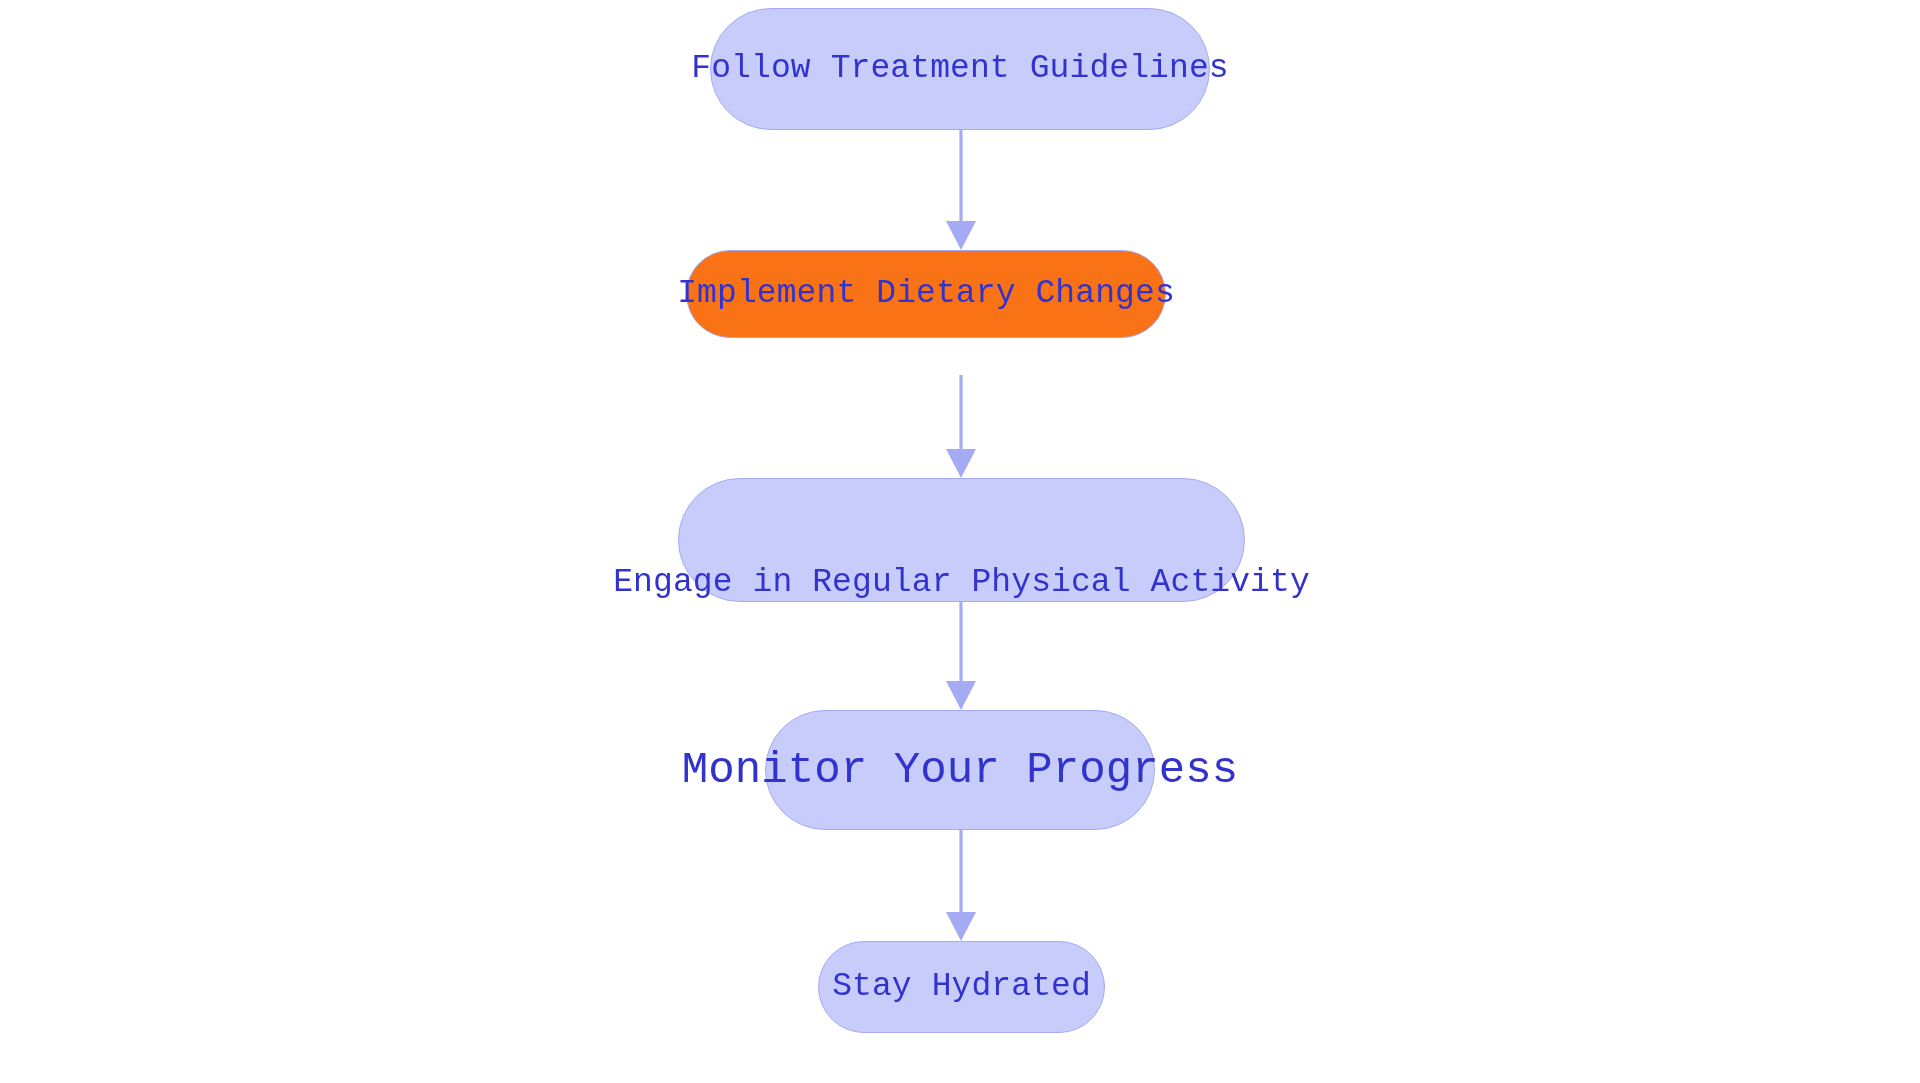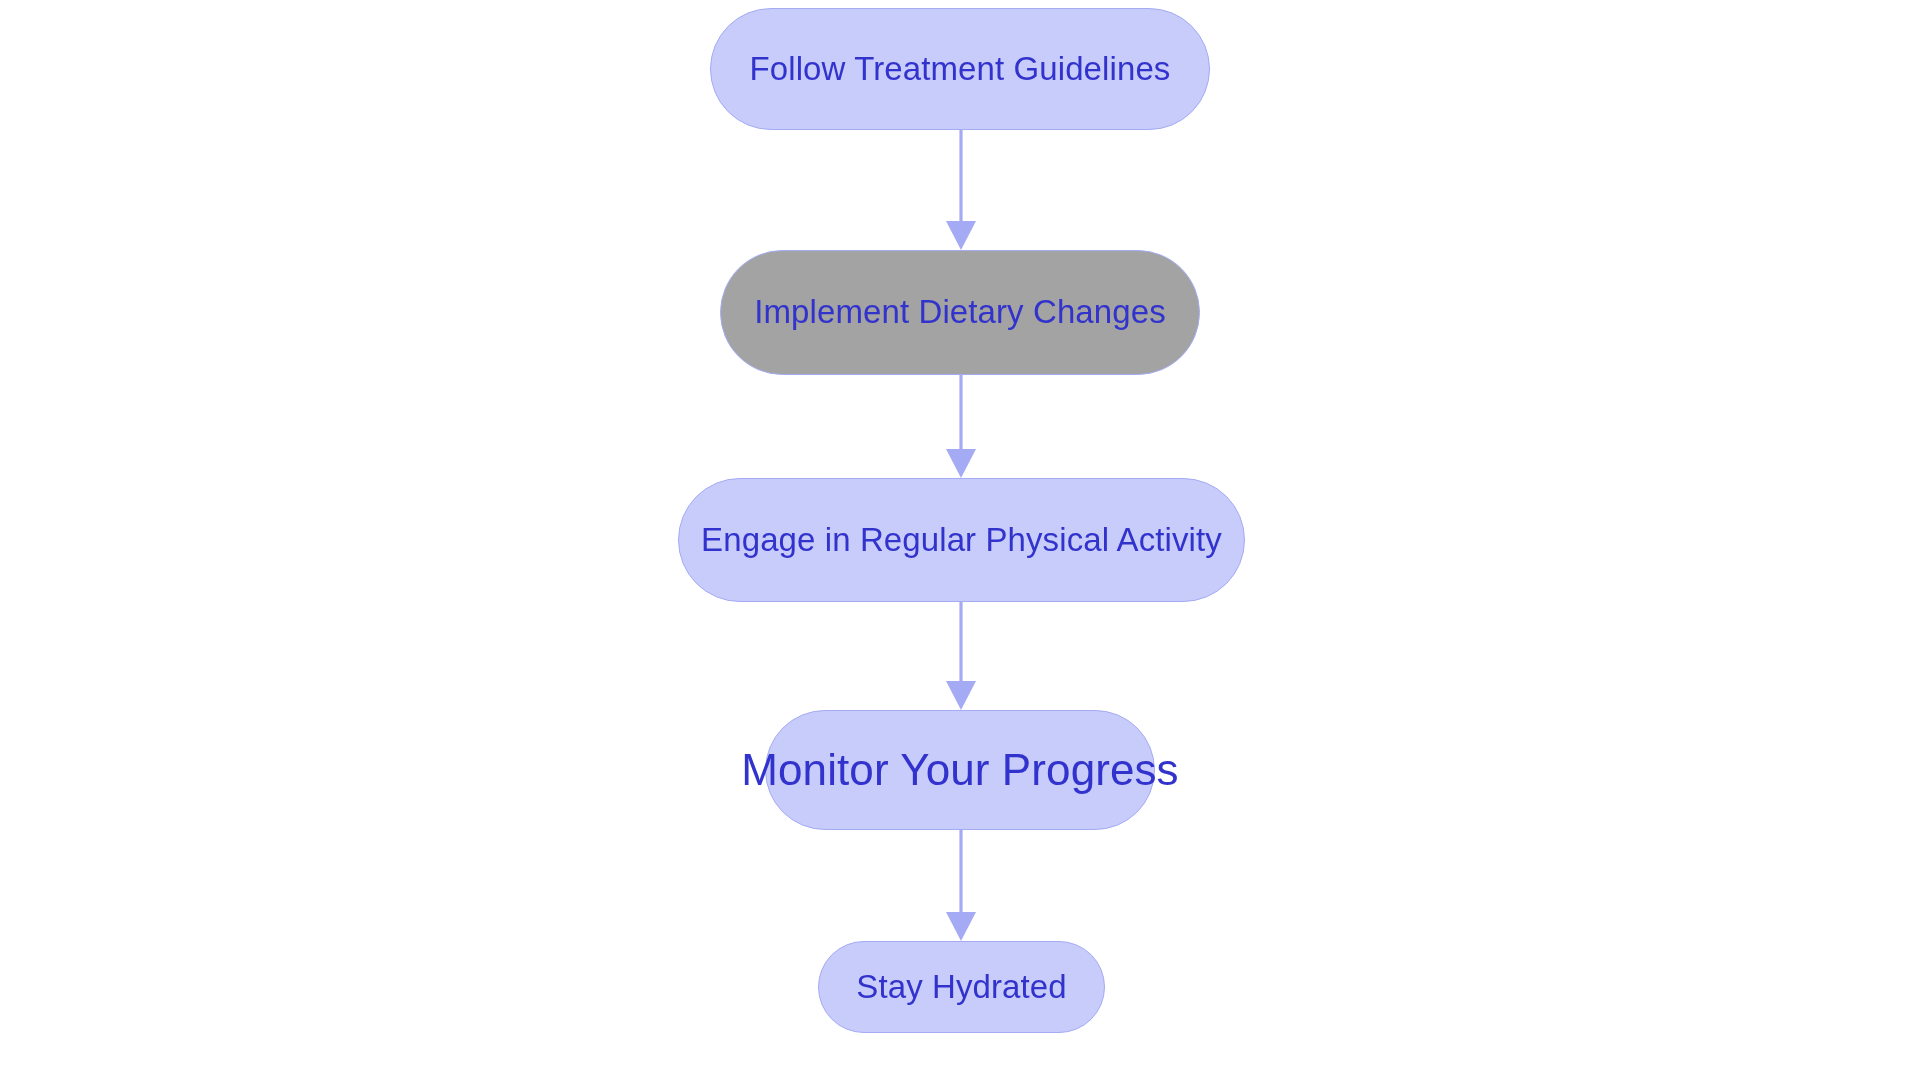--- a/index.html
+++ b/index.html
@@ -39,21 +39,21 @@
     display: flex;
     align-items: center;
     justify-content: center;
     background: #c7ccfb;
     border: 1.6px solid #a4abf4;
     border-radius: 999px;
     text-align: center;
   }
   .flow-node-label {
     color: #3232cc;
-    font-family: Liberation Sans, sans-serif;
+    font-family: Liberation Mono, monospace;
     font-size: 33px;
     font-weight: 400;
     line-height: 1.1;
     letter-spacing: 0.1px;
     white-space: nowrap;
   }
 </style>
 </head>
 <body>
 
@@ -75,25 +75,25 @@
       <g>
         <line x1="961" y1="830" x2="961" y2="913" stroke="#a4abf4" stroke-width="3.2"></line>
         <polygon points="946,912 976,912 961,941" fill="#a4abf4"></polygon>
       </g>
     </svg>
 
   <div class="flow-node" style="left: 710px; top: 8px; width: 500px; height: 122px; background: rgb(199, 204, 251); border-color: rgb(164, 171, 244);">
     <span class="flow-node-label" style="color: rgb(50, 50, 204); font-size: 33px;">Follow Treatment Guidelines</span>
   </div>
 
-  <div class="flow-node" style="left: 720px; top: 250px; width: 480px; height: 125px; background: #a3a3a3; border-color: rgb(164, 171, 244);">
+  <div class="flow-node" style="left: 686px; top: 250px; width: 480px; height: 88px; background: #f97316; border-color: rgb(164, 171, 244);">
     <span class="flow-node-label" style="color: rgb(50, 50, 204); font-size: 33px;">Implement Dietary Changes</span>
   </div>
 
-  <div class="flow-node" style="left: 678px; top: 478px; width: 567px; height: 124px; background: rgb(199, 204, 251); border-color: rgb(164, 171, 244);">
+  <div class="flow-node" style="left: 678px; top: 478px; width: 567px; height: 124px; background: rgb(199, 204, 251); border-color: rgb(164, 171, 244); align-items: flex-end;">
     <span class="flow-node-label" style="color: rgb(50, 50, 204); font-size: 33px;">Engage in Regular Physical Activity</span>
   </div>
 
   <div class="flow-node" style="left: 765px; top: 710px; width: 390px; height: 120px; background: rgb(199, 204, 251); border-color: rgb(164, 171, 244);">
     <span class="flow-node-label" style="color: rgb(50, 50, 204); font-size: 44px;">Monitor Your Progress</span>
   </div>
 
   <div class="flow-node" style="left: 818px; top: 941px; width: 287px; height: 92px; background: rgb(199, 204, 251); border-color: rgb(164, 171, 244);">
     <span class="flow-node-label" style="color: rgb(50, 50, 204); font-size: 33px;">Stay Hydrated</span>
   </div>

